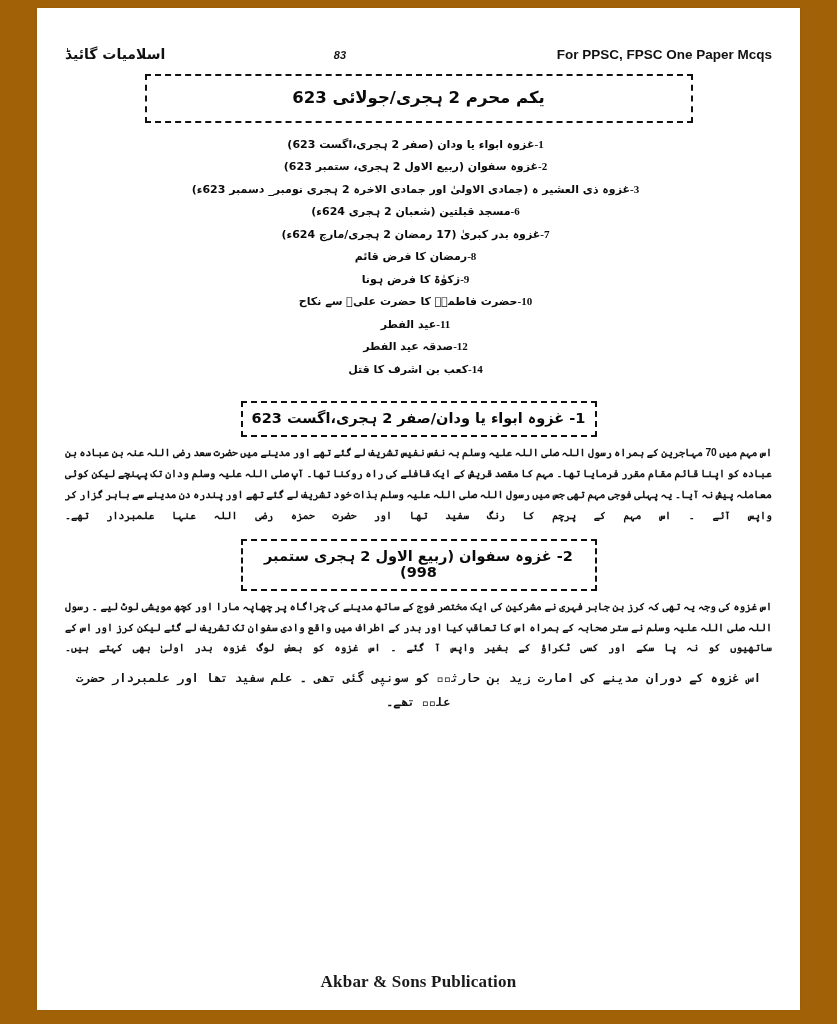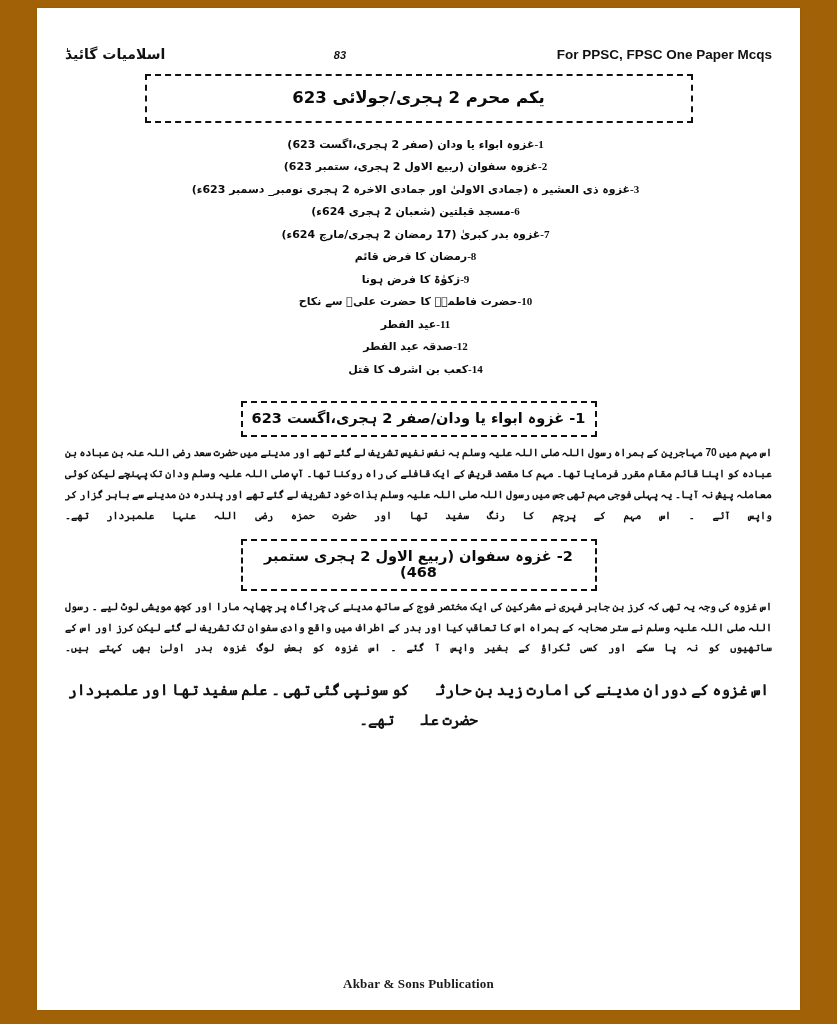--- a/index.html
+++ b/index.html
@@ -131,38 +131,38 @@
     color: #111;
     line-height: 2.05;
     letter-spacing: -0.25px;
     width: 100%;
     margin: 0 0 2px 0;
     word-spacing: -0.5px;
   }
   .closing-line {
     direction: rtl;
     text-align: center;
-    font-family: Liberation Serif, serif;
-    font-size: 15px;
+    font-family: Liberation Mono, monospace;
+    font-size: 12px;
     font-weight: 700;
     color: #111;
     line-height: 2;
-    margin-top: 16px;
+    margin-top: 8px;
   }
 
   
   .page-footer {
     position: absolute;
     left: 0;
     bottom: 18px;
     width: 763px;
     text-align: center;
     direction: ltr;
     font-family: "Liberation Serif", "DejaVu Serif", serif;
-    font-size: 13px;
+    font-size: 17px;
     font-weight: 700;
     color: #1a1a1a;
     letter-spacing: 0.2px;
   }
 
   .spacer-8 { height: 8px; }
 </style>
 </head>
 <body>
 
@@ -195,21 +195,21 @@
       </ul>
 
       <div class="spacer-8"></div>
 
       <div class="dashed-box box-sub">
         <span>1- غزوہ ابواء یا ودان/صفر 2  ہجری،اگست 623</span>
       </div>
       <p class="body-para">اس مہم میں 70 مہاجرین کے ہمراہ رسول اللہ صلی اللہ علیہ وسلم بہ نفس نفیس تشریف لے گئے تھے اور مدینے میں حضرت سعد رضی اللہ عنہ بن عبادہ بن عبادہ کو اپنا قائم مقام مقرر فرمایا تھا۔ مہم کا مقصد قریش کے ایک قافلے کی راہ روکنا تھا۔ آپ صلی اللہ علیہ وسلم ودان تک پہنچے لیکن کوئی معاملہ پیش نہ آیا۔ یہ پہلی فوجی مہم تھی جس میں رسول اللہ صلی اللہ علیہ وسلم بذات خود تشریف لے گئے تھے اور پندرہ دن مدینے سے باہر گزار کر واپس آئے ۔ اس مہم کے پرچم کا رنگ سفید تھا اور حضرت حمزہ رضی اللہ عنہا علمبردار تھے۔</p>
 
       <div class="dashed-box box-sub">
-        <span>2- غزوہ سفوان (ربیع الاول 2 ہجری ستمبر 468)</span>
+        <span>2- غزوہ سفوان (ربیع الاول 2 ہجری ستمبر 998)</span>
       </div>
       <p class="body-para">اس غزوہ کی وجہ یہ تھی کہ کرز بن جابر فہری نے مشرکین کی ایک مختصر فوج کے ساتھ مدینے کی چراگاہ پر چھاپہ مارا اور کچھ مویشی لوٹ لیے ۔ رسول اللہ صلی اللہ علیہ وسلم نے ستر صحابہ کے ہمراہ اس کا تعاقب کیا اور بدر کے اطراف میں واقع وادی سفوان تک تشریف لے گئے لیکن کرز اور اس کے ساتھیوں کو نہ پا سکے اور کسی ٹکراؤ کے بغیر واپس آ گئے ۔ اس غزوہ کو بعض لوگ غزوہ بدر اولیٰ بھی کہتے ہیں۔</p>
       <p class="closing-line">اس غزوہ کے دوران مدینے کی امارت زید بن حارثہؓ کو سونپی گئی تھی ۔ علم سفید تھا اور علمبردار حضرت علیؓ تھے۔</p>
 
     </div>
 
     <div class="page-footer">
       <span>Akbar &amp; Sons Publication</span>
     </div>
   </div>

